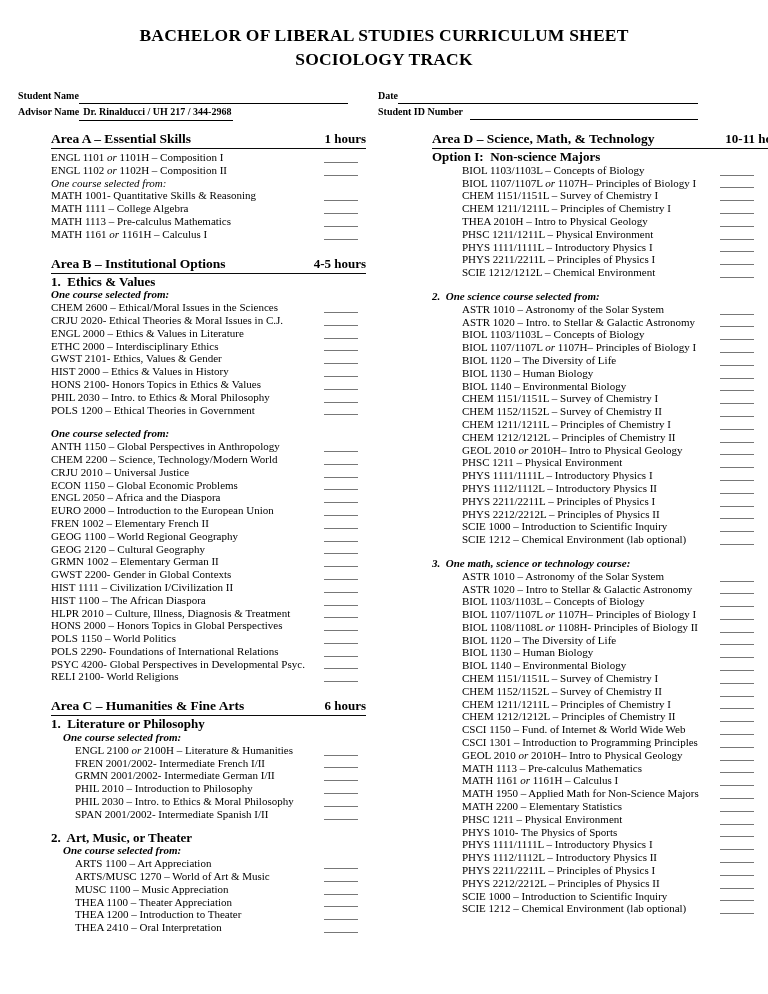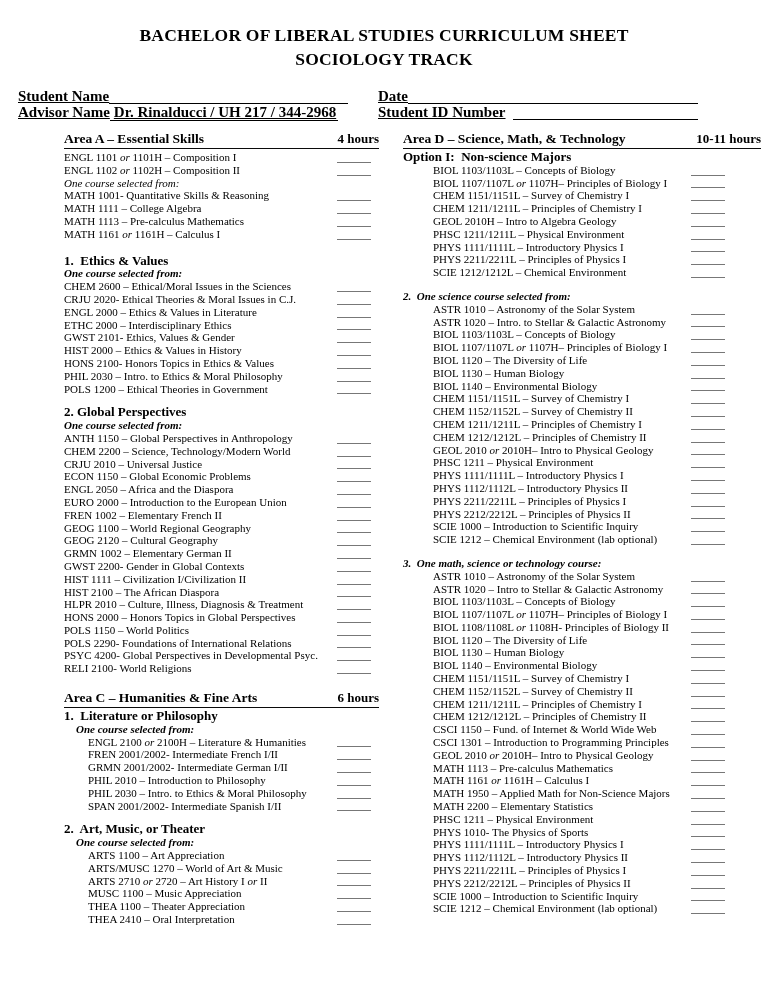--- a/index.html
+++ b/index.html
@@ -9,27 +9,27 @@
 
   
   .title{padding-top:23px;text-align:center;font-weight:bold;
          font-size:17.5px;line-height:24px;letter-spacing:.2px;}
 
   
   .info{display:flex;margin-top:17px;padding-left:18px;}
   .info-left{width:330px;margin-right:30px;}
   .info-right{flex:1;margin-right:70px;}
   .irow{display:flex;align-items:baseline;font-weight:bold;
-        font-size:15px;line-height:16px;height:16px;text-decoration:underline;}
+        font-size:10px;line-height:16px;height:16px;}
   .uline{flex:1;border-bottom:1.4px solid #000;height:13px;align-self:flex-end;}
   .uline.sp{margin-left:7px;}
   .adv-val{border-bottom:1.4px solid #000;padding:0 2px 0 4px;white-space:pre;}
 
   
-  .cols{display:flex;gap:24px;padding-left:64px;margin-top:10px;}
+  .cols{display:flex;gap:66px;padding-left:51px;margin-top:10px;}
   .col-left{width:315px;flex:none;}
   .col-right{width:358px;flex:none;}
 
   .area{margin-bottom:14px;}
   .area-h{display:flex;justify-content:space-between;align-items:baseline;
           border-bottom:1.6px solid #0a0a0a;font-weight:bold;font-size:13.5px;
           line-height:17px;padding-bottom:1px;margin-bottom:2px;}
   .area-h .hours{font-size:13px;}
 
   .row{display:flex;align-items:baseline;font-size:11px;line-height:12.8px;
@@ -79,21 +79,21 @@
         <span class="uline sp"></span>
       </div>
     </div>
   </div>
 
   <div class="cols" id="cols">
       <div class="col-left">
         <section class="area">
           <div class="area-h">
             <span>Area A – Essential Skills</span>
-            <span class="hours">4 hours</span>
+            <span class="hours">1 hours</span>
           </div>
           <div class="row row-course">
             <span class="txt">ENGL 1101 <i>or</i> 1101H – Composition I</span>
             <span class="bl"></span>
           </div>
           <div class="row row-course">
             <span class="txt">ENGL 1102 <i>or</i> 1102H – Composition II</span>
             <span class="bl"></span>
           </div>
           <div class="row row-notei">
@@ -110,20 +110,24 @@
           <div class="row row-course">
             <span class="txt">MATH 1113 – Pre-calculus Mathematics</span>
             <span class="bl"></span>
           </div>
           <div class="row row-course">
             <span class="txt">MATH 1161 <i>or</i> 1161H – Calculus I</span>
             <span class="bl"></span>
           </div>
         </section>
         <section class="area">
+          <div class="area-h">
+            <span>Area B – Institutional Options</span>
+            <span class="hours">4-5 hours</span>
+          </div>
           <div class="row row-subhead">
             <span class="txt">1.  Ethics &amp; Values</span>
           </div>
           <div class="row row-notebi">
             <span class="txt">One course selected from:</span>
           </div>
           <div class="row row-course">
             <span class="txt">CHEM 2600 – Ethical/Moral Issues in the Sciences</span>
             <span class="bl"></span>
           </div>
@@ -153,23 +157,20 @@
           </div>
           <div class="row row-course">
             <span class="txt">PHIL 2030 – Intro. to Ethics &amp; Moral Philosophy</span>
             <span class="bl"></span>
           </div>
           <div class="row row-course">
             <span class="txt">POLS 1200 – Ethical Theories in Government</span>
             <span class="bl"></span>
           </div>
           <div class="gap"></div>
-          <div class="row row-subhead">
-            <span class="txt">2. Global Perspectives</span>
-          </div>
           <div class="row row-notebi">
             <span class="txt">One course selected from:</span>
           </div>
           <div class="row row-course">
             <span class="txt">ANTH 1150 – Global Perspectives in Anthropology</span>
             <span class="bl"></span>
           </div>
           <div class="row row-course">
             <span class="txt">CHEM 2200 – Science, Technology/Modern World</span>
             <span class="bl"></span>
@@ -208,21 +209,21 @@
           </div>
           <div class="row row-course">
             <span class="txt">GWST 2200- Gender in Global Contexts</span>
             <span class="bl"></span>
           </div>
           <div class="row row-course">
             <span class="txt">HIST 1111 – Civilization I/Civilization II</span>
             <span class="bl"></span>
           </div>
           <div class="row row-course">
-            <span class="txt">HIST 2100 – The African Diaspora</span>
+            <span class="txt">HIST 1100 – The African Diaspora</span>
             <span class="bl"></span>
           </div>
           <div class="row row-course">
             <span class="txt">HLPR 2010 – Culture, Illness, Diagnosis &amp; Treatment</span>
             <span class="bl"></span>
           </div>
           <div class="row row-course">
             <span class="txt">HONS 2000 – Honors Topics in Global Perspectives</span>
             <span class="bl"></span>
           </div>
@@ -287,29 +288,29 @@
           </div>
           <div class="row row-course ind2">
             <span class="txt">ARTS 1100 – Art Appreciation</span>
             <span class="bl"></span>
           </div>
           <div class="row row-course ind2">
             <span class="txt">ARTS/MUSC 1270 – World of Art &amp; Music</span>
             <span class="bl"></span>
           </div>
           <div class="row row-course ind2">
-            <span class="txt">ARTS 2710 <i>or</i> 2720 – Art History I <i>or</i> II</span>
-            <span class="bl"></span>
-          </div>
-          <div class="row row-course ind2">
             <span class="txt">MUSC 1100 – Music Appreciation</span>
             <span class="bl"></span>
           </div>
           <div class="row row-course ind2">
             <span class="txt">THEA 1100 – Theater Appreciation</span>
+            <span class="bl"></span>
+          </div>
+          <div class="row row-course ind2">
+            <span class="txt">THEA 1200 – Introduction to Theater</span>
             <span class="bl"></span>
           </div>
           <div class="row row-course ind2">
             <span class="txt">THEA 2410 – Oral Interpretation</span>
             <span class="bl"></span>
           </div>
         </section>
       </div>
       <div class="col-right">
         <section class="area">
@@ -330,21 +331,21 @@
           </div>
           <div class="row row-course ind2">
             <span class="txt">CHEM 1151/1151L – Survey of Chemistry I</span>
             <span class="bl"></span>
           </div>
           <div class="row row-course ind2">
             <span class="txt">CHEM 1211/1211L – Principles of Chemistry I</span>
             <span class="bl"></span>
           </div>
           <div class="row row-course ind2">
-            <span class="txt">GEOL 2010H – Intro to Algebra Geology</span>
+            <span class="txt">THEA 2010H – Intro to Physical Geology</span>
             <span class="bl"></span>
           </div>
           <div class="row row-course ind2">
             <span class="txt">PHSC 1211/1211L – Physical Environment</span>
             <span class="bl"></span>
           </div>
           <div class="row row-course ind2">
             <span class="txt">PHYS 1111/1111L – Introductory Physics I</span>
             <span class="bl"></span>
           </div>

